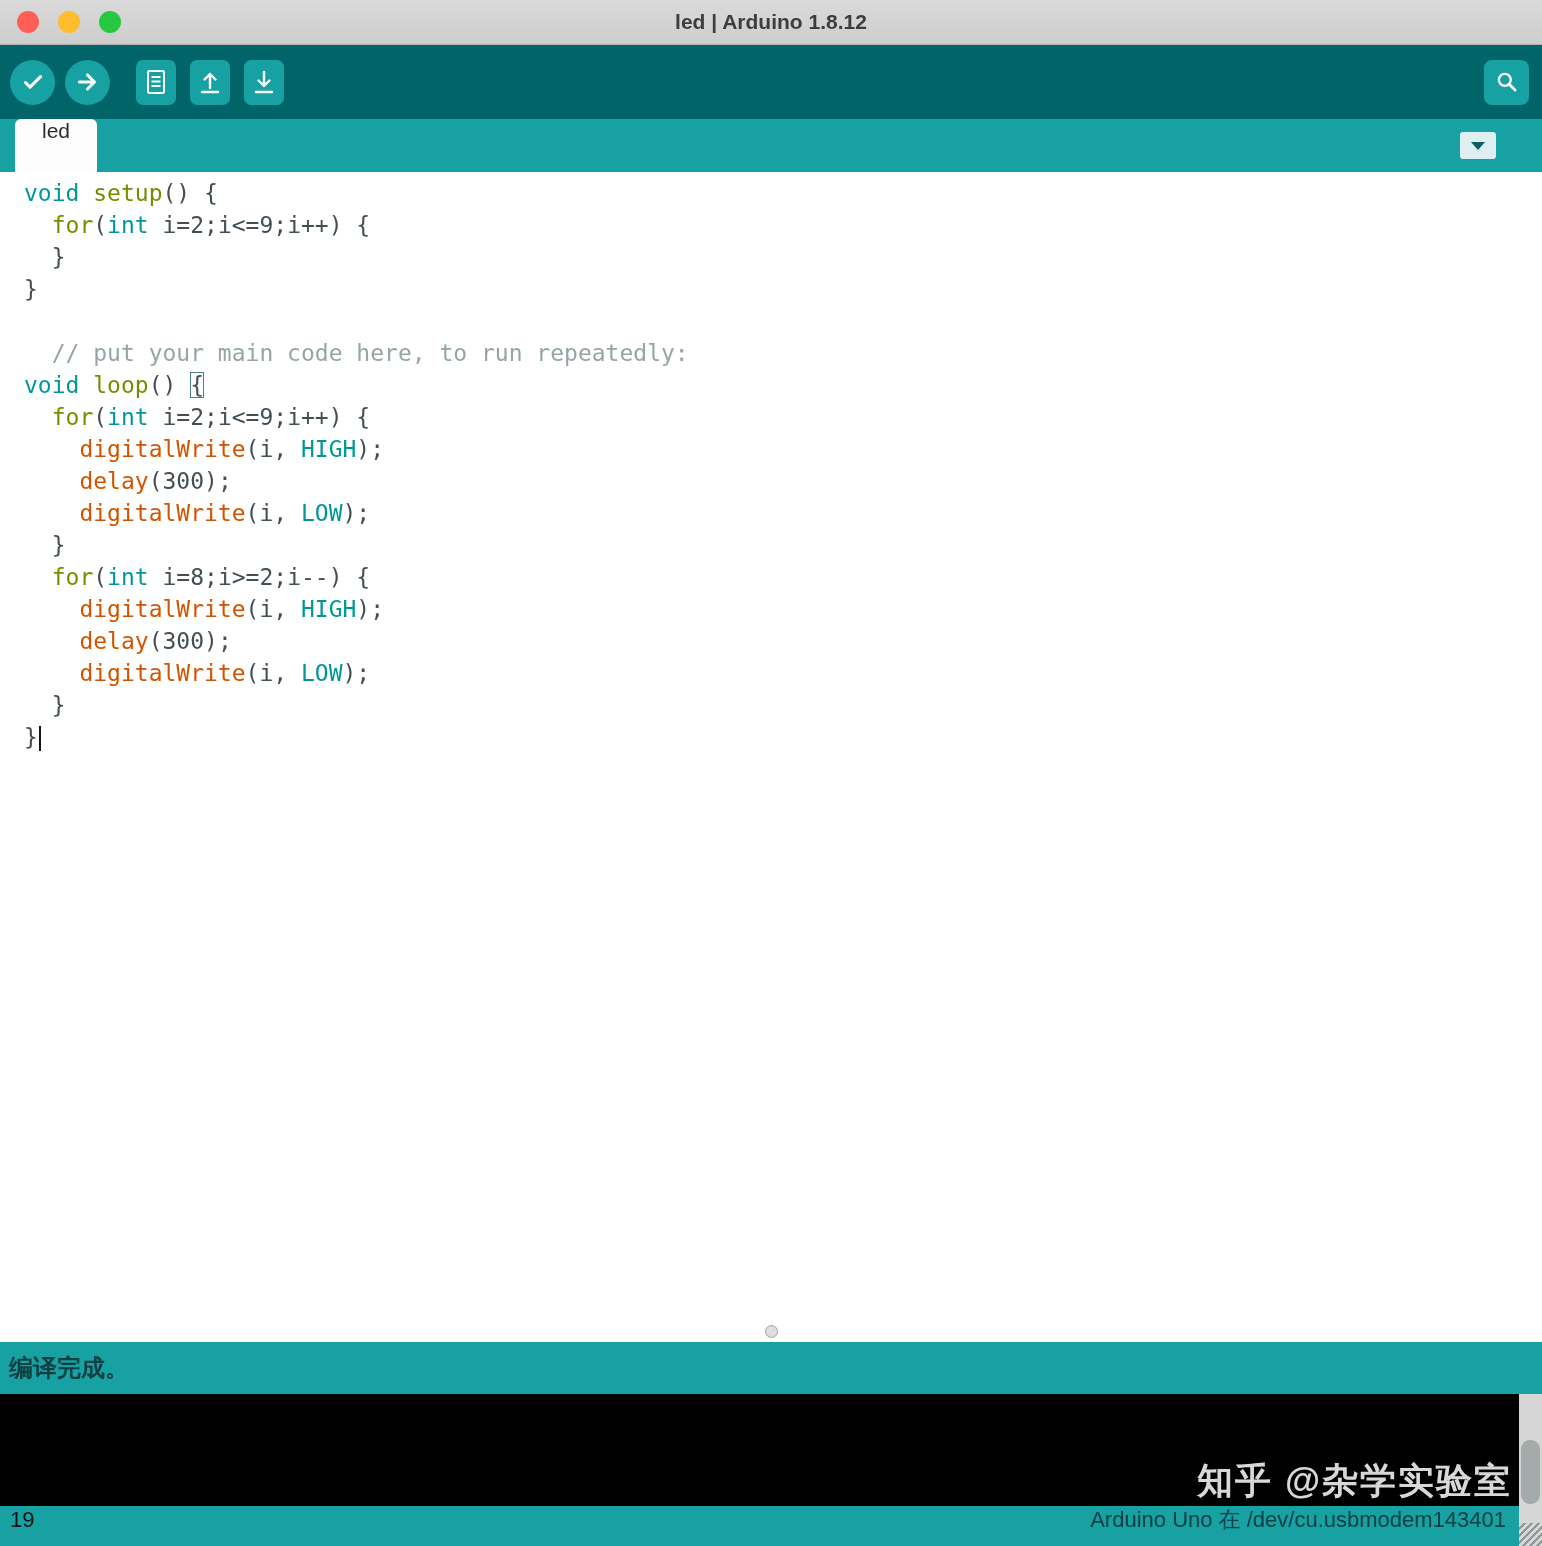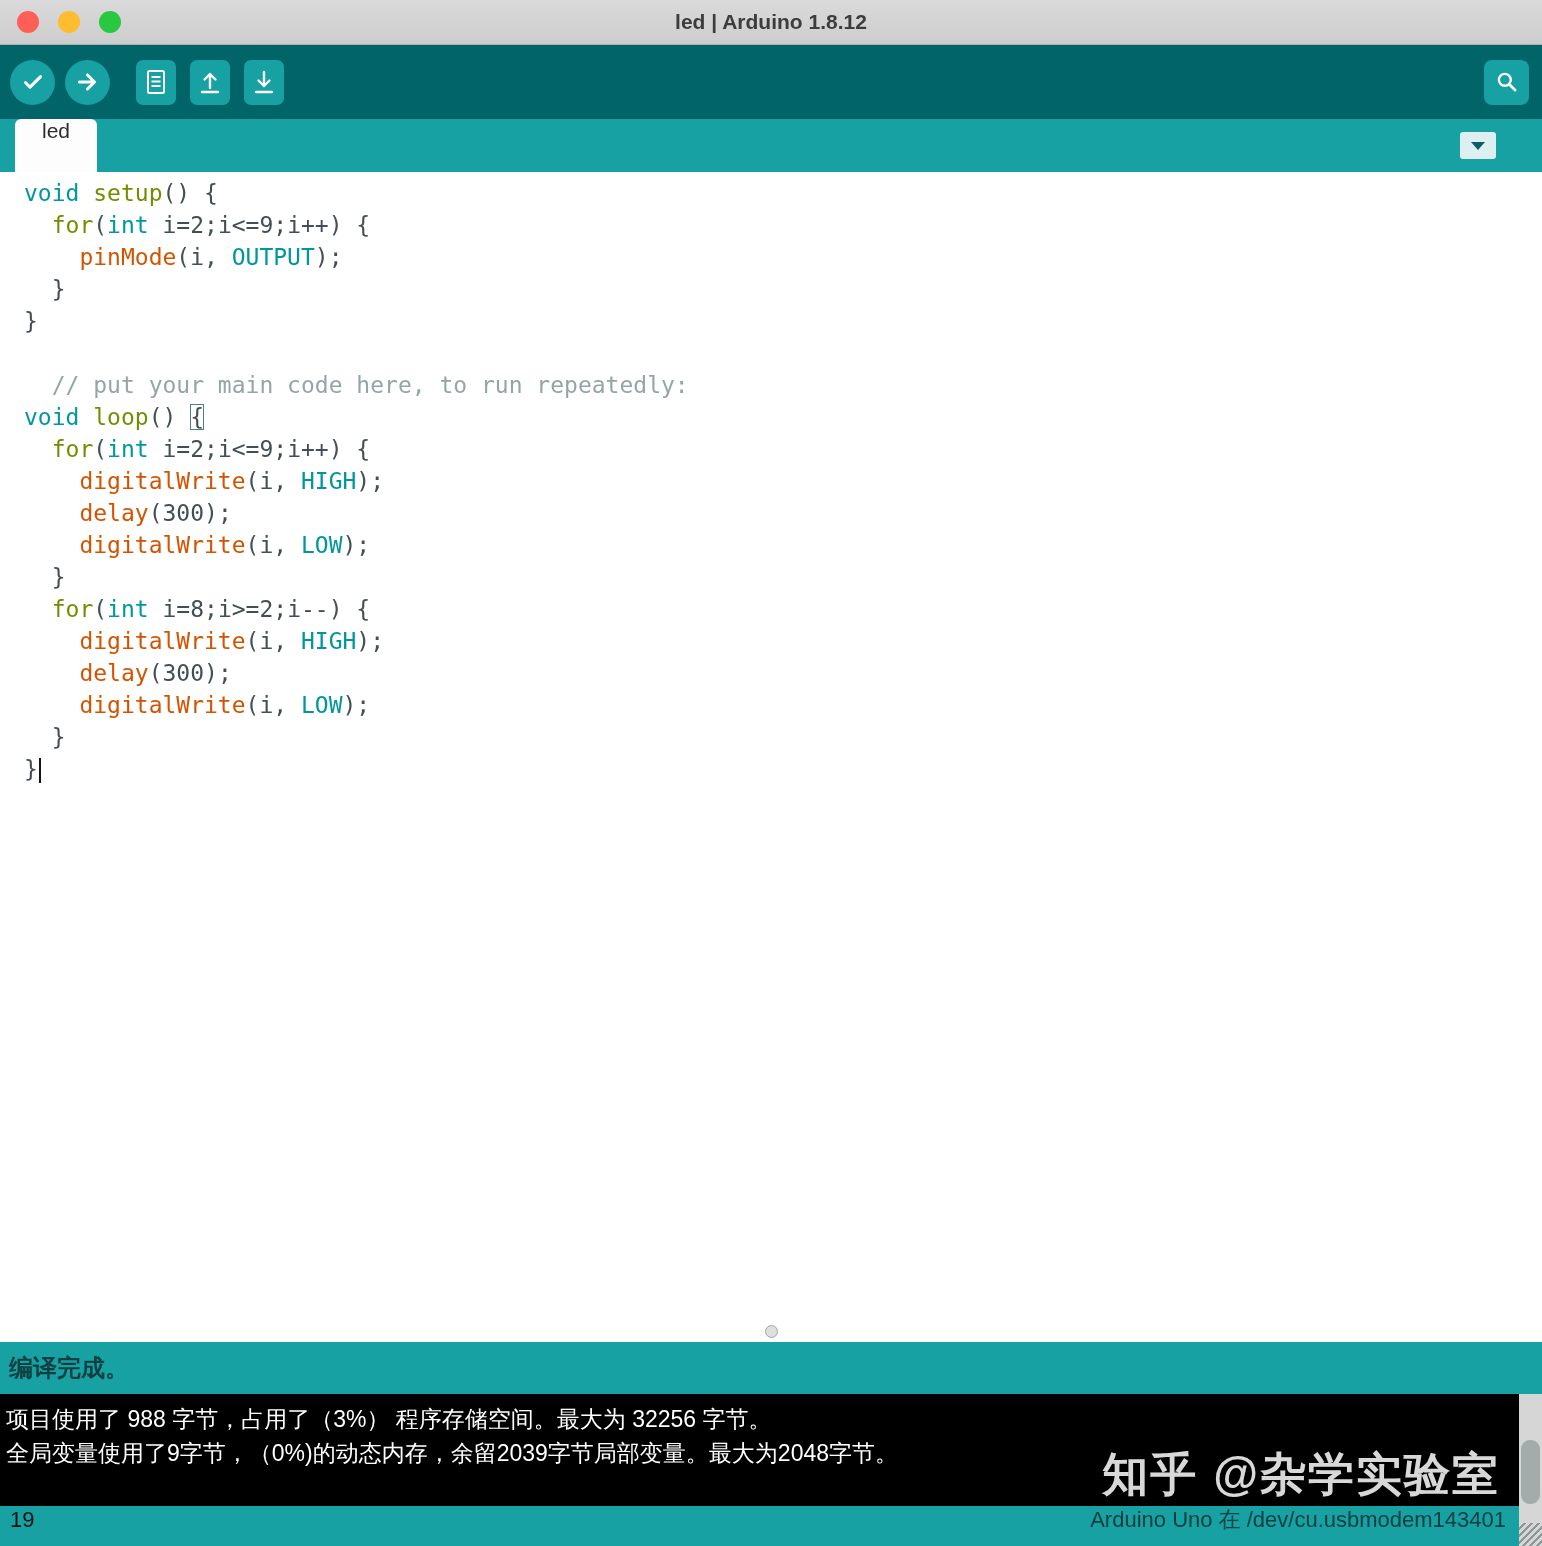--- a/index.html
+++ b/index.html
@@ -40,21 +40,21 @@
   
   .splitter { flex: none; height: 22px; background: #fff; display: flex; align-items: center; justify-content: center; cursor: row-resize; }
   .grip { width: 13px; height: 13px; border-radius: 50%; background: #dedede; border: 1px solid #a5a5a5; }
 
   
   .statusbar { flex: none; height: 52px; background: #17A1A3; display: flex; align-items: center; padding-left: 9px; font-size: 24px; font-weight: bold; color: #103f42; }
 
   
   .console { flex: none; height: 112px; background: #000; position: relative; color: #fff; font-size: 23px; }
   .console-text { padding: 8px 40px 0 6px; line-height: 34px; }
-  .watermark { position: absolute; right: 42px; bottom: 0; font-size: 46px; font-weight: bold; color: #d8d8d8; letter-spacing: 2px; white-space: nowrap; }
+  .watermark { position: absolute; right: 30px; bottom: 0; font-size: 36px; font-weight: bold; color: #d8d8d8; letter-spacing: 2px; white-space: nowrap; }
 
   
   .footer { flex: none; height: 40px; background: #17A1A3; display: flex; align-items: center; justify-content: space-between; padding: 0 36px 12px 10px; font-size: 22px; }
   .footer .lineno { color: #121212; }
   .footer .board  { color: #0d4044; }
 
   
   .v-scrollbar { position: absolute; right: 0; top: 1394px; width: 23px; height: 152px; background: #d6d6d6; z-index: 5; cursor: pointer; }
   .v-thumb { position: absolute; top: 46px; left: 2px; width: 19px; height: 64px; background: #a3abab; border-radius: 9px; cursor: grab; }
   .resize-grip { position: absolute; bottom: 0; right: 0; width: 23px; height: 23px; background: repeating-linear-gradient(135deg, transparent 0 3px, #8d9797 3px 5px); cursor: nwse-resize; }
@@ -133,21 +133,20 @@
             <path d="M2 2l7 8 7-8z" fill="#0b5e63"></path>
           </svg>
       </span>
     </button>
   </div>
 
   <div class="editor">
     <div>
         <div class="code-line"><span class="tok-kw">void</span><span class="tok-pl"> </span><span class="tok-fn">setup</span><span class="tok-pl">() {</span></div>
         <div class="code-line"><span class="tok-pl">  </span><span class="tok-fn">for</span><span class="tok-pl">(</span><span class="tok-kw">int</span><span class="tok-pl"> i=2;i&lt;=9;i++) {</span></div>
-        <div class="code-line"><span class="tok-pl">    </span><span class="tok-fn2">pinMode</span><span class="tok-pl">(i, </span><span class="tok-kw">OUTPUT</span><span class="tok-pl">);</span></div>
         <div class="code-line"><span class="tok-pl">  }</span></div>
         <div class="code-line"><span class="tok-pl">}</span></div>
         <div class="code-line">&nbsp;</div>
         <div class="code-line"><span class="tok-pl">  </span><span class="tok-com">// put your main code here, to run repeatedly:</span></div>
         <div class="code-line"><span class="tok-kw">void</span><span class="tok-pl"> </span><span class="tok-fn">loop</span><span class="tok-pl">() </span><span class="tok-brace">{</span></div>
         <div class="code-line"><span class="tok-pl">  </span><span class="tok-fn">for</span><span class="tok-pl">(</span><span class="tok-kw">int</span><span class="tok-pl"> i=2;i&lt;=9;i++) {</span></div>
         <div class="code-line"><span class="tok-pl">    </span><span class="tok-fn2">digitalWrite</span><span class="tok-pl">(i, </span><span class="tok-kw">HIGH</span><span class="tok-pl">);</span></div>
         <div class="code-line"><span class="tok-pl">    </span><span class="tok-fn2">delay</span><span class="tok-pl">(300);</span></div>
         <div class="code-line"><span class="tok-pl">    </span><span class="tok-fn2">digitalWrite</span><span class="tok-pl">(i, </span><span class="tok-kw">LOW</span><span class="tok-pl">);</span></div>
         <div class="code-line"><span class="tok-pl">  }</span></div>
@@ -162,24 +161,20 @@
 
   <div class="splitter">
     <span class="grip"></span>
   </div>
 
   <div class="statusbar">
     <span>编译完成。</span>
   </div>
 
   <div class="console">
-    <div class="console-text">
-      <div>项目使用了 988 字节，占用了（3%） 程序存储空间。最大为 32256 字节。</div>
-      <div>全局变量使用了9字节，（0%)的动态内存，余留2039字节局部变量。最大为2048字节。</div>
-    </div>
     <div class="watermark">知乎 @杂学实验室</div>
   </div>
 
   <div class="footer">
     <span class="lineno">19</span>
     <span class="board">Arduino Uno 在 /dev/cu.usbmodem143401</span>
   </div>
 
   <div class="v-scrollbar">
     <div class="v-thumb"></div>

